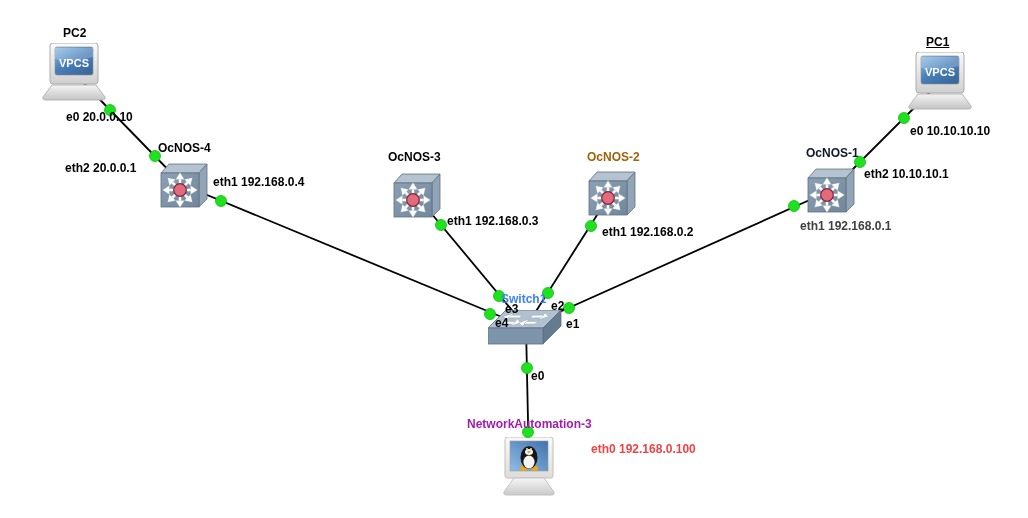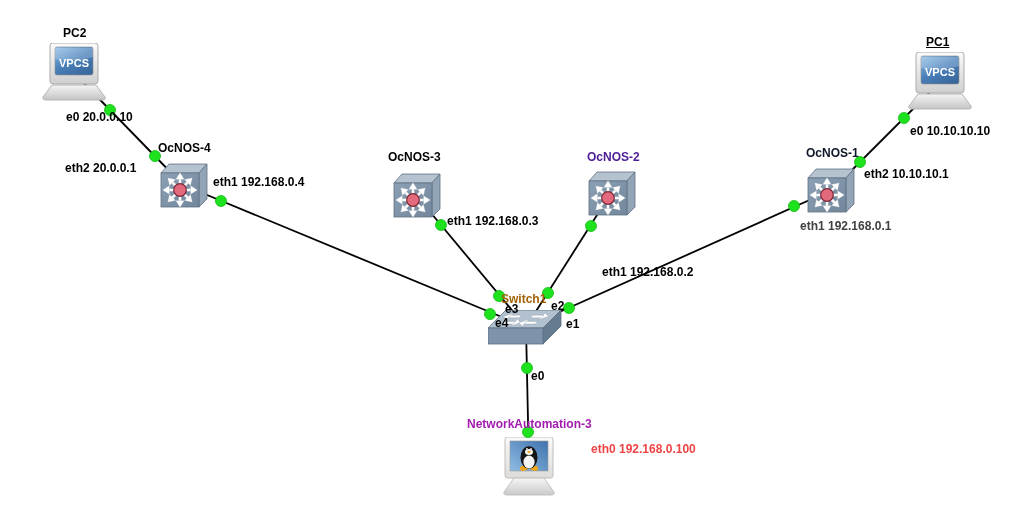--- a/index.html
+++ b/index.html
@@ -182,21 +182,21 @@
          </g>
           <g transform="rotate(135 23 29)">
            <rect x="11" y="27.7" width="24" height="2.6"></rect>
            <polygon points="5.5,29 12.5,24.6 12.5,33.4"></polygon>
            <polygon points="40.5,29 33.5,24.6 33.5,33.4"></polygon>
          </g>
     </g>
     <circle cx="23" cy="29" r="6.3" fill="#e26a7c" stroke="#7d2737" stroke-width="1.2"></circle>
   </svg>
     </div>
-    <div class="label node-label" style="left: 587px; top: 151px; color: #4c1d95;">OcNOS-2</div>
+    <div class="label node-label" style="left: 587px; top: 151px; color: #a16207;">OcNOS-2</div>
     <div class="node-icon" style="left: 804px; top: 166px;">
       <svg width="52" height="48" viewBox="0 0 52 48" xmlns="http://www.w3.org/2000/svg">
     <defs>
           <linearGradient id="rf" x1="0" y1="0" x2="1" y2="1">
       <stop offset="0" stop-color="#8ba0b5"></stop>
             <stop offset="1" stop-color="#72879c"></stop>
     </linearGradient>
         </defs>
     <polygon points="4,12 12,3 50,3 42,12" fill="#b5c2cf" stroke="#5f7183" stroke-width="0.8"></polygon>
     <polygon points="42,12 50,3 50,38 42,46" fill="#91a5b7" stroke="#5f7183" stroke-width="0.8"></polygon>
@@ -262,21 +262,21 @@
           <rect x="10" y="5.2" width="11" height="2.6"></rect>
       <polygon points="49,6.5 42,2.9 42,10.1"></polygon>
           <rect x="32" y="5.2" width="11" height="2.6"></rect>
       <polygon points="27.5,12.7 20.5,9.1 20.5,16.3"></polygon>
           <rect x="10" y="11.4" width="11" height="2.6"></rect>
       <polygon points="25.5,12.7 32.5,9.1 32.5,16.3"></polygon>
           <rect x="32" y="11.4" width="11" height="2.6"></rect>
     </g>
   </svg>
     </div>
-    <div class="label node-label" style="left: 501px; top: 293px; color: #a16207;">Switch1</div>
+    <div class="label node-label" style="left: 501px; top: 293px; color: #3b82f6;">Switch1</div>
     <div class="node-icon" style="left: 498px; top: 437px;">
       <svg width="62" height="60" viewBox="0 0 62 60" xmlns="http://www.w3.org/2000/svg">
     <defs>
       <linearGradient id="lmon" x1="0" y1="0" x2="0" y2="1">
         <stop offset="0" stop-color="#fafaf9"></stop>
             <stop offset="1" stop-color="#dddcda"></stop>
       </linearGradient>
       <linearGradient id="lscr" x1="1" y1="0" x2="0" y2="1">
         <stop offset="0" stop-color="#3f72ad"></stop>
             <stop offset="1" stop-color="#90bde5"></stop>
@@ -301,21 +301,21 @@
       <polygon points="-2.2,-5 2.2,-5 0,-2.4" fill="#f0a51f"></polygon>
     </g>
     <path d="M16,41 L46,41 L56,55 Q57,58 53,58 L9,58 Q5,58 6,55 Z" fill="url(#lbase)" stroke="#c2c2c2"></path>
   </svg>
     </div>
     <div class="label node-label" style="left: 467px; top: 418px; color: #a21caf;">NetworkAutomation-3</div>
     <div class="label interface-label" style="left: 26px; top: 111px; color: rgb(0, 0, 0); margin-left: 40px;">e0 20.0.0.10</div>
     <div class="label interface-label" style="left: 65px; top: 162px; color: rgb(0, 0, 0);">eth2 20.0.0.1</div>
     <div class="label interface-label" style="left: 213px; top: 176px; color: rgb(0, 0, 0);">eth1 192.168.0.4</div>
     <div class="label interface-label" style="left: 447px; top: 215px; color: rgb(0, 0, 0);">eth1 192.168.0.3</div>
-    <div class="label interface-label" style="left: 602px; top: 226px; color: rgb(0, 0, 0); margin-top: 40px;">eth1 192.168.0.2</div>
+    <div class="label interface-label" style="left: 602px; top: 226px; color: rgb(0, 0, 0);">eth1 192.168.0.2</div>
     <div class="label interface-label" style="left: 800px; top: 220px; color: #404040;">eth1 192.168.0.1</div>
     <div class="label interface-label" style="left: 864px; top: 168px; color: rgb(0, 0, 0);">eth2 10.10.10.1</div>
     <div class="label interface-label" style="left: 910px; top: 125px; color: rgb(0, 0, 0);">e0 10.10.10.10</div>
     <div class="label interface-label" style="left: 591px; top: 443px; color: #ef4444;">eth0 192.168.0.100</div>
     <div class="label interface-label" style="left: 495px; top: 317px; color: rgb(0, 0, 0);">e4</div>
     <div class="label interface-label" style="left: 505px; top: 303px; color: rgb(0, 0, 0);">e3</div>
     <div class="label interface-label" style="left: 551px; top: 300px; color: rgb(0, 0, 0);">e2</div>
     <div class="label interface-label" style="left: 566px; top: 318px; color: rgb(0, 0, 0);">e1</div>
     <div class="label interface-label" style="left: 531px; top: 370px; color: rgb(0, 0, 0);">e0</div>
   </div>

